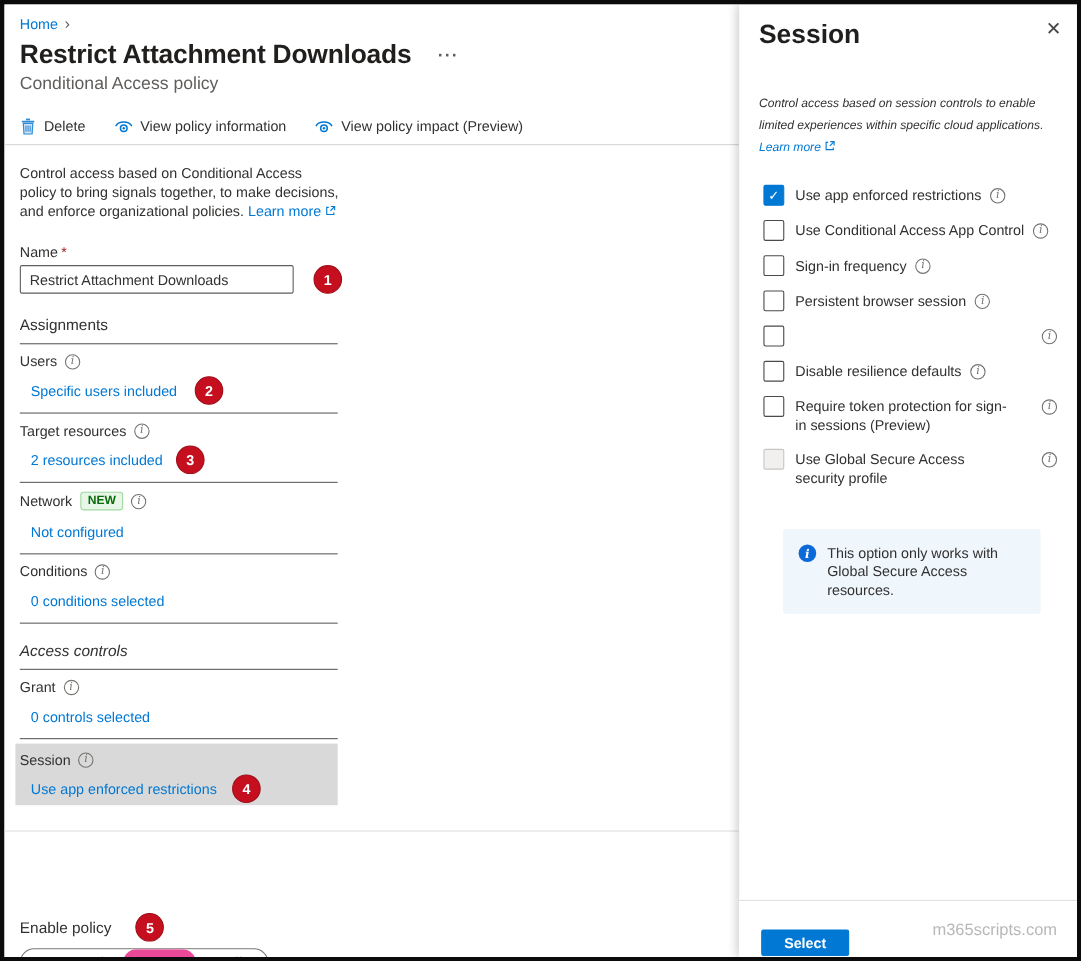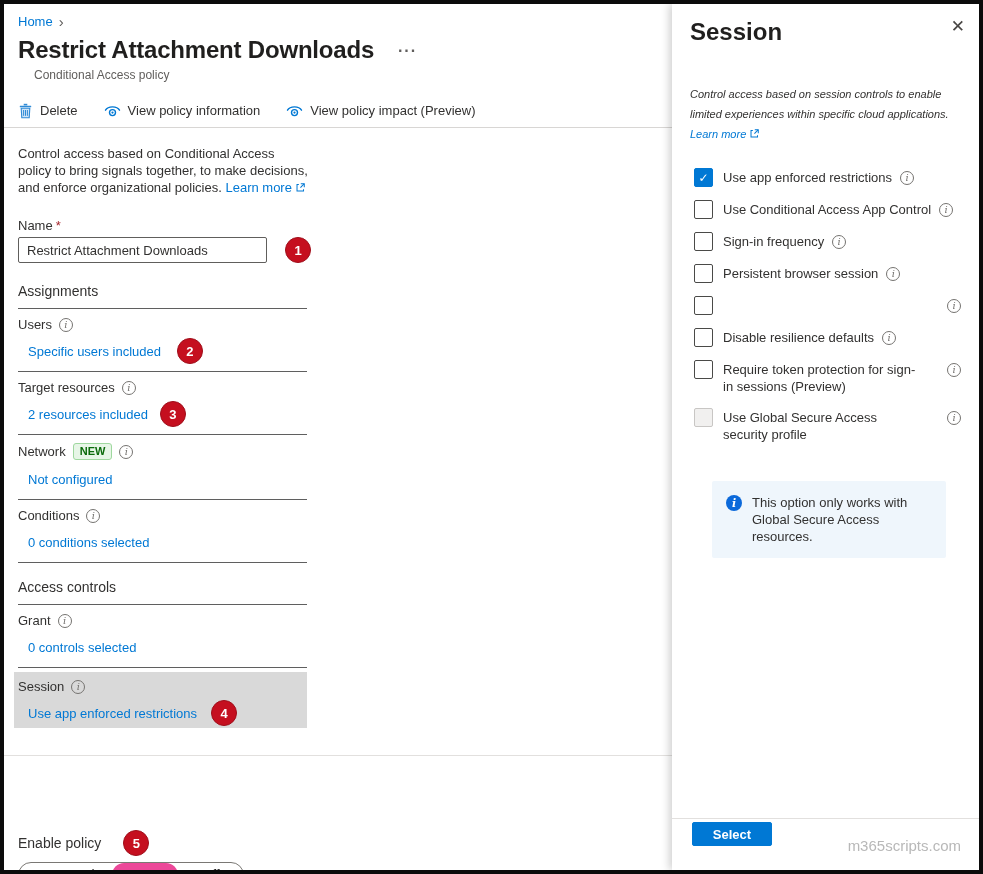--- a/index.html
+++ b/index.html
@@ -11,40 +11,40 @@
   
   .main { position:absolute; left:0; top:0; bottom:0; width:668px; background:#fff; overflow:hidden; }
 
   .breadcrumb { padding:10px 12px 0 14px; font-size:13px; display:flex; align-items:center; gap:6px; }
   .breadcrumb a { color:#0078d4; text-decoration:none; cursor:pointer; }
   .chev { color:#605e5c; font-size:15px; line-height:13px; }
 
   .title-row { padding:7px 0 0 14px; display:flex; align-items:flex-start; gap:24px; }
   h1.page-title { font-size:24px; font-weight:700; color:#201f1e; letter-spacing:-0.2px; }
   .ellipsis { color:#605e5c; font-size:16px; font-weight:700; letter-spacing:1px; margin-top:6px; cursor:pointer; }
-  .subtitle { padding:4px 0 0 30px; font-size:12px; color:#605e5c; }
+  .subtitle { padding:4px 0 0 14px; font-size:16px; color:#605e5c; }
 
   .toolbar { margin-top:12px; padding:0 0 0 14px; height:34px; display:flex; align-items:center; border-bottom:1px solid #d8d6d4; }
   .tb-btn { display:inline-flex; align-items:center; gap:7px; background:none; border:none; font-family:inherit; font-size:13px; color:#323130; margin-right:26px; cursor:pointer; height:100%; }
   .tb-btn svg { flex:0 0 auto; }
 
   .content { padding-left:14px; width:307px; }
   .desc { margin-top:17px; width:292px; font-size:13px; line-height:17px; color:#323130; }
   .link { color:#0078d4; text-decoration:none; cursor:pointer; }
   .ext-icon { margin-left:3px; vertical-align:-1px; }
 
   .field-label { margin-top:22px; font-size:13px; }
   .req { color:#a4262c; margin-left:3px; }
   .input-row { margin-top:4px; display:flex; align-items:center; }
   .name-input { width:280px; height:26px; border:1px solid #605e5c; border-radius:2px; padding:0 8px; font-family:inherit; font-size:13px; color:#323130; }
 
   .badge { display:inline-flex; align-items:center; justify-content:center; width:26px; height:26px; border-radius:50%; background:#c50f1f; border:1px solid #9f0d19; color:#fff; font-size:13px; font-weight:700; flex:0 0 auto; }
 
   .sec-title { margin-top:20px; font-size:14px; color:#323130; }
-  .sec-title.second { margin-top:16px; }
+  .sec-title.second { margin-top:16px;font-style:italic; }
   hr.rule { border:none; border-top:1px solid #5f5f5f; width:289px; margin-top:9px; }
   hr.rule.tight { margin-top:7px; }
   .sec-label { margin-top:8px; font-size:13px; display:flex; align-items:center; gap:7px; }
   .sec-link-row { margin-top:6px; height:26px; display:flex; align-items:center; padding-left:10px; }
   .sec-link-row a { font-size:13px; }
 
   .info-icon { display:inline-flex; align-items:center; justify-content:center; width:14px; height:14px; border:1px solid #757370; border-radius:50%; color:#757370; font-size:10px; font-family:"DejaVu Serif",serif; font-style:italic; line-height:1; flex:0 0 auto; }
 
   .new-badge { display:inline-block; background:#e7f6e7; border:1px solid #9fd89f; color:#0b6a0b; font-size:11px; font-weight:700; border-radius:3px; padding:1px 6px 2px; }
 
@@ -77,21 +77,21 @@
   .opt-label { margin-left:10px; font-size:13px; line-height:17px; padding-top:1px; }
   .opt .info-icon { margin-left:8px; margin-top:3px; }
   .opt.ir .opt-label { width:200px; }
   .opt.ir .info-icon { margin-left:auto; }
 
   .infobox { margin:38px 0 0 40px; width:234px; background:#eff6fc; padding:13px 12px 13px 14px; display:flex; align-items:flex-start; border-radius:2px; }
   .infobox-icon { width:16px; height:16px; border-radius:50%; background:#0b69da; color:#fff; display:inline-flex; align-items:center; justify-content:center; font-size:11px; font-weight:700; font-family:"DejaVu Serif",serif; font-style:italic; flex:0 0 auto; margin-top:1px; }
   .infobox-text { margin-left:10px; font-size:13px; line-height:17px; color:#323130; }
 
   .panel-footer { position:absolute; left:0; right:0; bottom:0; height:52px; border-top:1px solid #e2e0de; background:#fff; }
-  .select-btn { position:absolute; left:20px; top:3px; width:80px; height:24px; background:#0078d4; border:1px solid #0078d4; border-radius:2px; color:#fff; font-family:inherit; font-size:13px; font-weight:700; cursor:pointer; }
+  .select-btn { position:absolute; left:20px; top:26px; width:80px; height:24px; background:#0078d4; border:1px solid #0078d4; border-radius:2px; color:#fff; font-family:inherit; font-size:13px; font-weight:700; cursor:pointer; }
   .watermark { position:absolute; right:18px; top:18px; color:#b8b8b8; font-size:15px; }
 </style>
 </head>
 <body>
 
 <div class="screen">
 
   <div class="main">
 
     <div class="breadcrumb">

